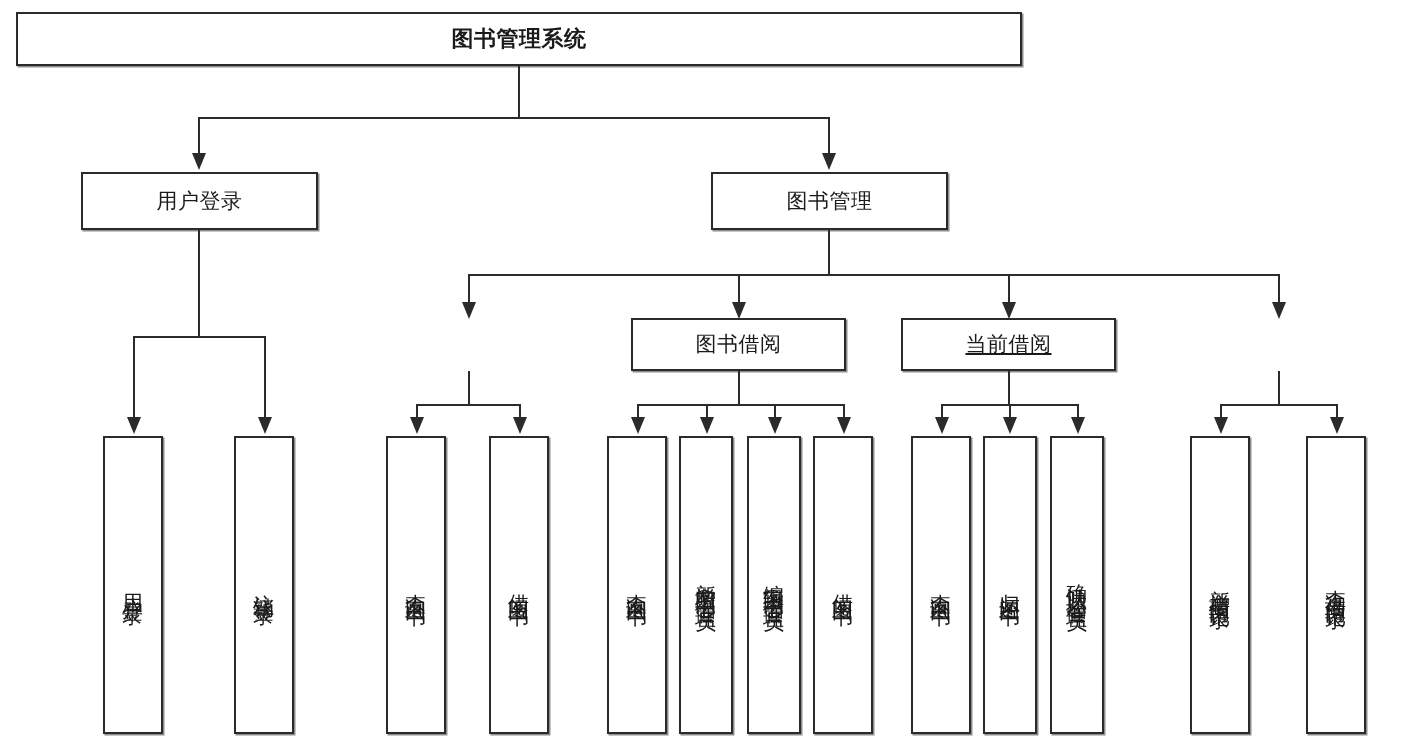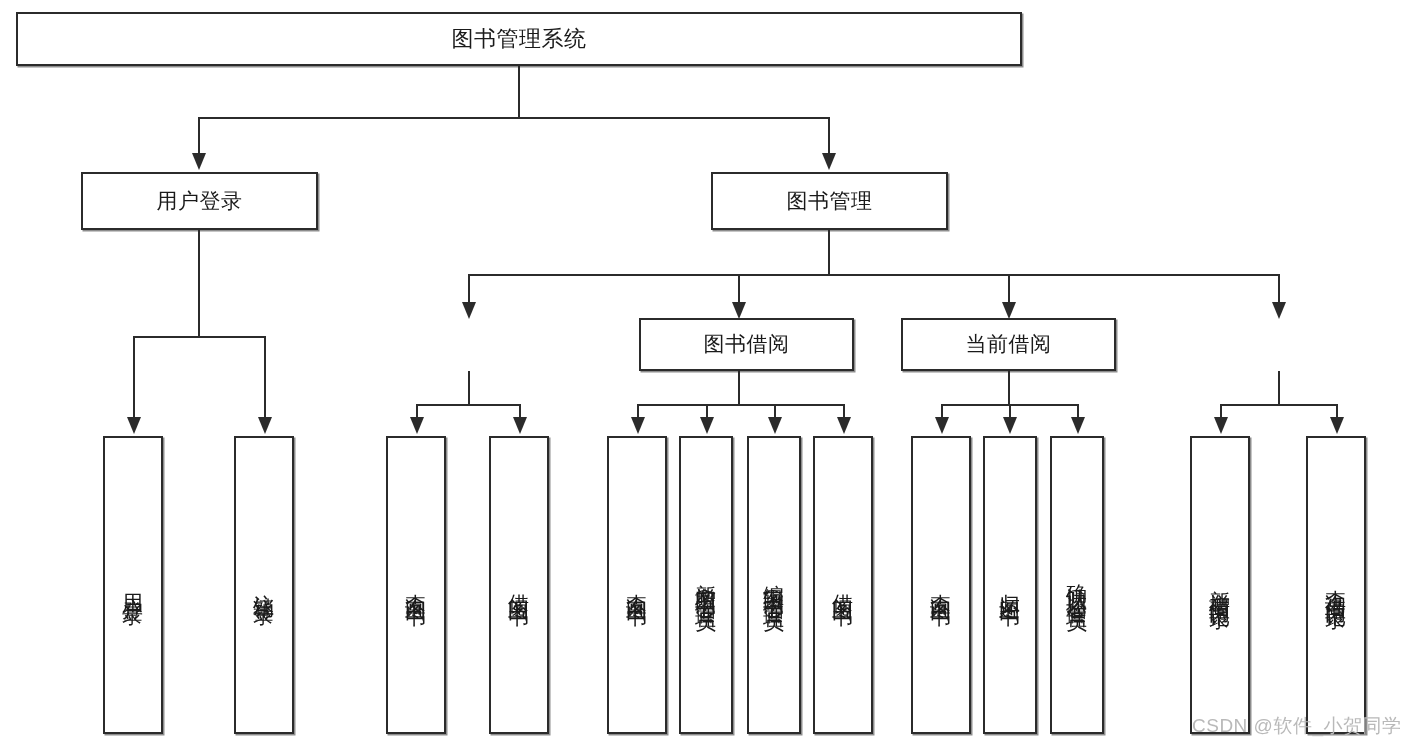--- a/index.html
+++ b/index.html
@@ -32,21 +32,21 @@
   }
   .node .label {
     font-size: 21px;
     line-height: 1.15;
     letter-spacing: 0.5px;
     color: #1a1a1a;
     white-space: nowrap;
   }
 
   
-  .node.root .label { font-size: 22px; }
+  .node.root .label { font-size: 22px; font-weight: bold; }
 
   
   .node.horiz .label { font-size: 21px; }
 
   
   .node.leaf {
     align-items: center;
     justify-content: center;
   }
   .node.leaf .label {
@@ -123,24 +123,24 @@
   <div class="edge-h" style="left:468px; top:274px; width:812px; height:2px;"></div>
   <div class="edge-v" style="left:468px; top:274px; width:2px; height:30px;"></div>
   <div class="arrow" style="left:462px; top:302px;"></div>
   <div class="edge-v" style="left:738px; top:274px; width:2px; height:30px;"></div>
   <div class="arrow" style="left:732px; top:302px;"></div>
   <div class="edge-v" style="left:1008px; top:274px; width:2px; height:30px;"></div>
   <div class="arrow" style="left:1002px; top:302px;"></div>
   <div class="edge-v" style="left:1278px; top:274px; width:2px; height:30px;"></div>
   <div class="arrow" style="left:1272px; top:302px;"></div>
 
-  <div class="node horiz" style="left:631px; top:318px; width:215px; height:53px;margin-left:8px;">
+  <div class="node horiz" style="left:631px; top:318px; width:215px; height:53px;">
     <span class="label">图书借阅</span>
   </div>
-  <div class="node horiz" style="left:901px; top:318px; width:215px; height:53px;">
+  <div class="node horiz" style="left:901px; top:318px; width:215px; height:53px;text-decoration:underline;">
     <span class="label">当前借阅</span>
   </div>
 
   <div class="edge-v" style="left:468px; top:371px; width:2px; height:34px;"></div>
   <div class="edge-h" style="left:416px; top:404px; width:105px; height:2px;"></div>
   <div class="edge-v" style="left:416px; top:404px; width:2px; height:15px;"></div>
   <div class="arrow" style="left:410px; top:417px;"></div>
   <div class="edge-v" style="left:519px; top:404px; width:2px; height:15px;"></div>
   <div class="arrow" style="left:513px; top:417px;"></div>
 
@@ -208,15 +208,14 @@
     <span class="label">确认归还（管理员）</span>
   </div>
 
   <div class="node leaf" style="left:1190px; top:436px; width:60px; height:298px;">
     <span class="label">新增借阅记录</span>
   </div>
   <div class="node leaf" style="left:1306px; top:436px; width:60px; height:298px;">
     <span class="label">查询借阅记录</span>
   </div>
 
-  <div id="watermark" style="left:1192px; top:713px;">CSDN @软件_小贺同学</div>
 
 </div>
 
 </body></html>

